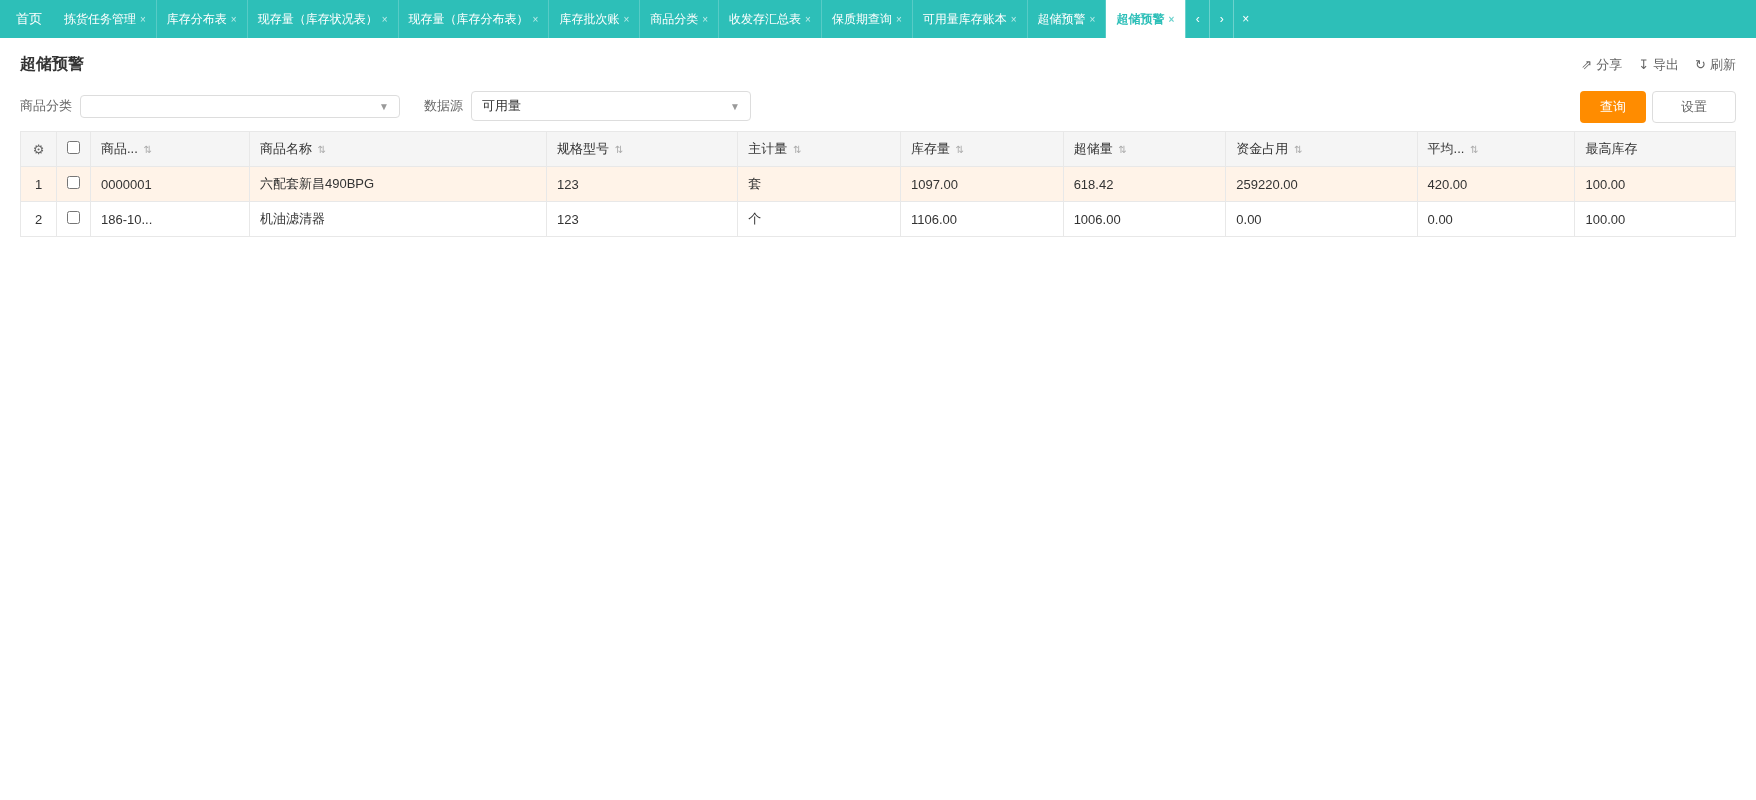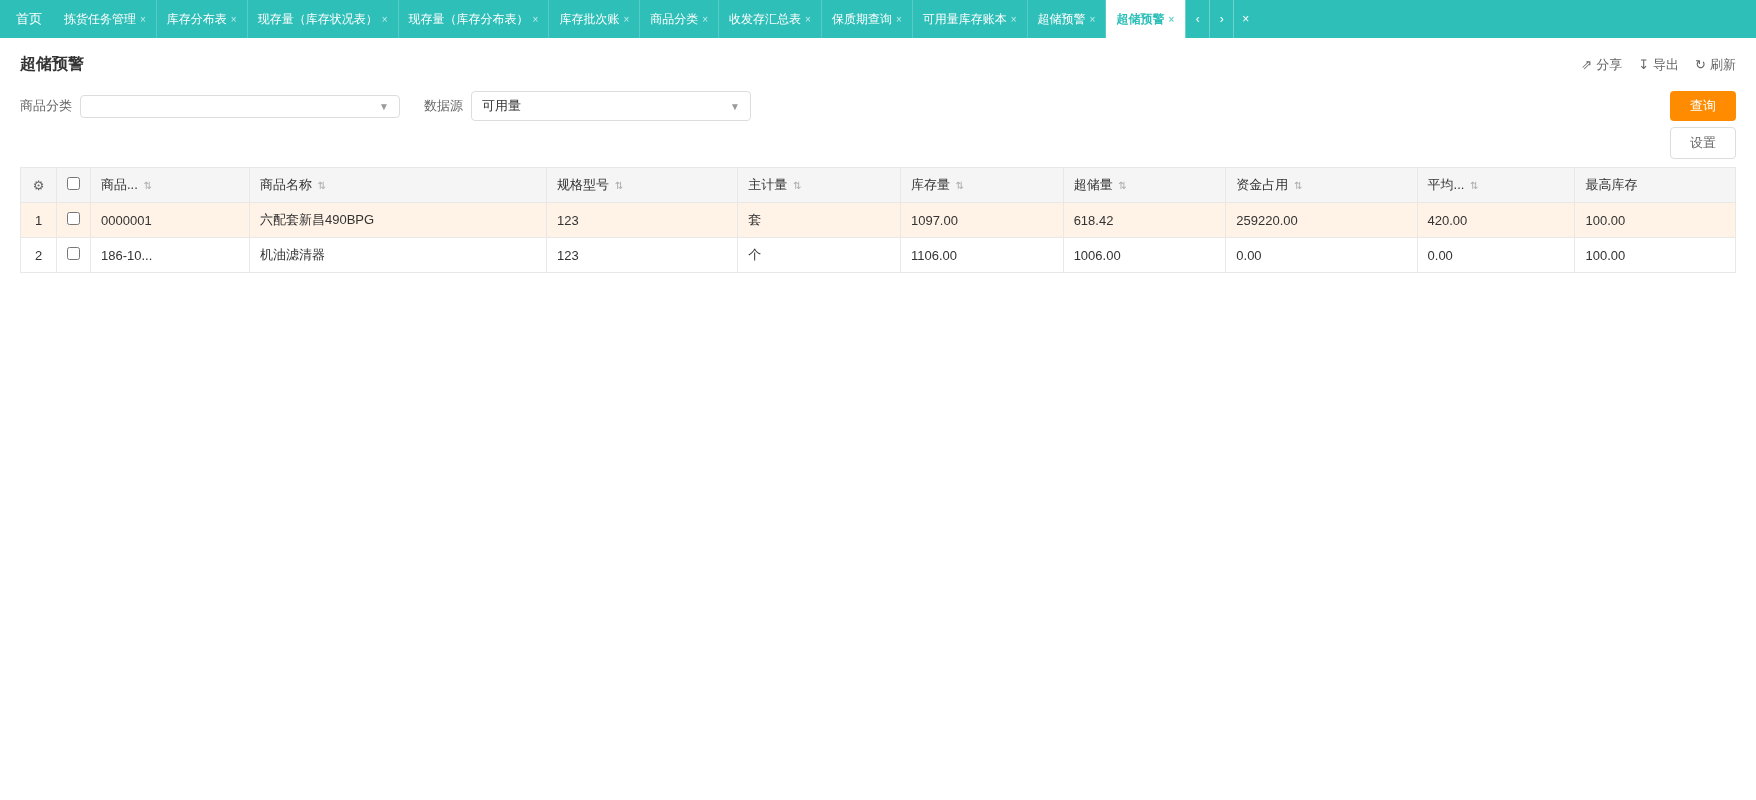--- a/index.html
+++ b/index.html
@@ -101,21 +101,21 @@
       border-radius: 4px;
       padding: 6px 20px;
       cursor: pointer;
       font-size: 13px;
     }
     .btn-settings {
       background: #fff;
       color: #666;
       border: 1px solid #ddd;
       border-radius: 4px;
-      padding: 6px 18px;
+      padding: 6px 28px;
       cursor: pointer;
       font-size: 13px;
     }
 
     
     .data-table {
       width: 100%;
       border-collapse: collapse;
       font-size: 13px;
     }
@@ -148,21 +148,20 @@
       margin-bottom: 8px;
     }
     .filter-left {
       display: flex;
       align-items: center;
       gap: 24px;
       flex: 1;
     }
     .right-buttons {
       display: flex;
-      flex-direction: column;
       gap: 6px;
       margin-left: auto;
     }
   </style>
 </head>
 <body>
 
 <div class="top-nav">
   <div class="nav-home">首页</div>
 

